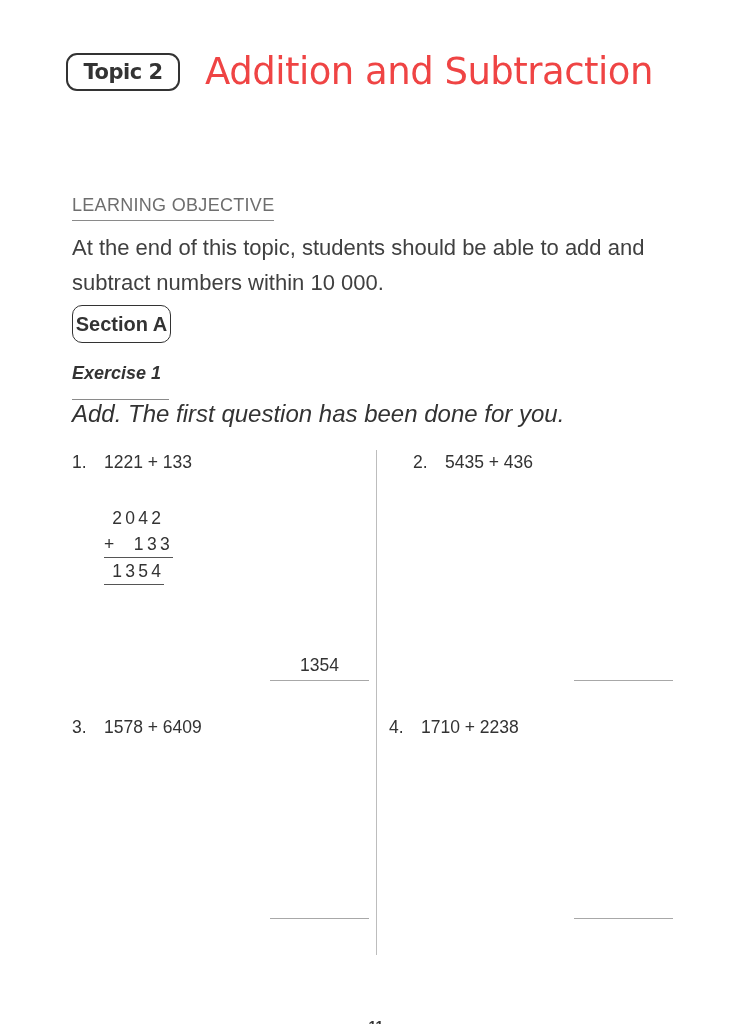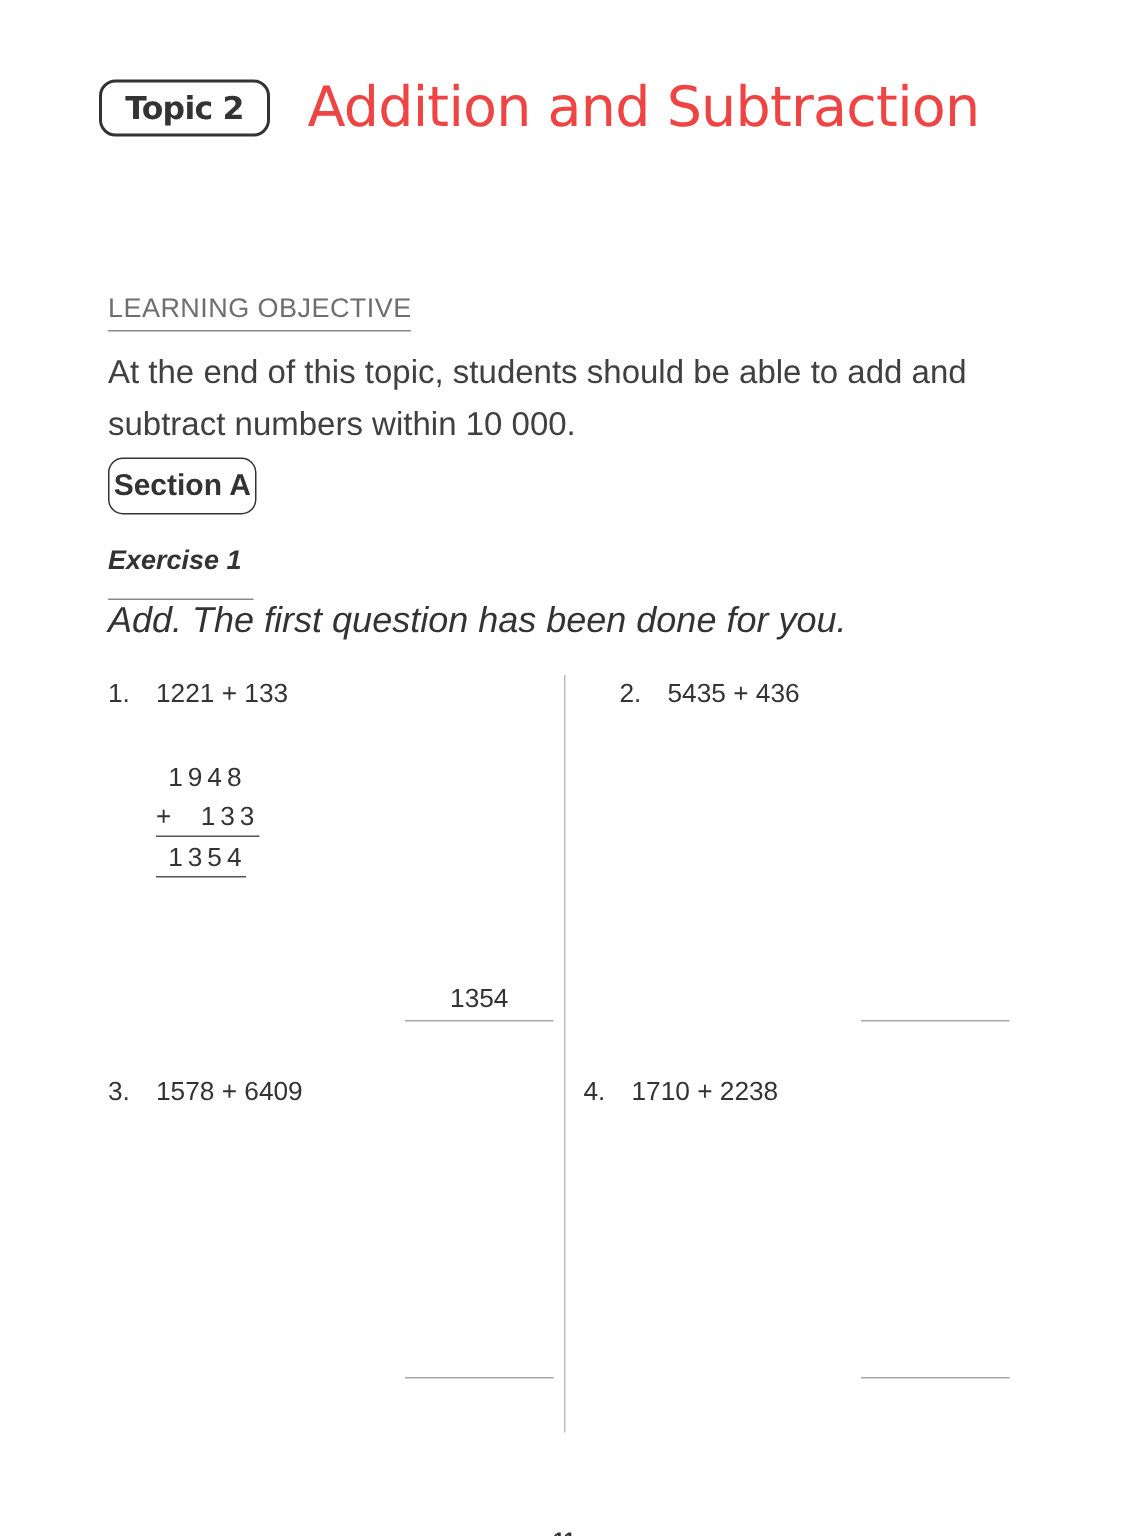--- a/index.html
+++ b/index.html
@@ -43,21 +43,21 @@
 
 <div class="abs exercise-title">Exercise 1</div>
 <div class="abs instruction">Add. The first question has been done for you.</div>
 
 <div class="abs divider-v"></div>
 
 <div class="abs q" style="left:72px; top:452px;">
   <span class="num">1.</span><span>1221 + 133</span>
 </div>
 <div class="abs vert">
-  <div> 1948</div>
+  <div> 2042</div>
   <div><span class="ul">+  133</span></div>
   <div><span class="ul"> 1354</span></div>
 </div>
 <div class="abs ans-val" style="left:270px; top:655px;">1354</div>
 <div class="abs ans-line" style="left:270px; top:680px;"></div>
 
 <div class="abs q" style="left:389px; top:452px;margin-left:24px;">
   <span class="num">2.</span><span>5435 + 436</span>
 </div>
 <div class="abs ans-line" style="left:574px; top:680px;"></div>

